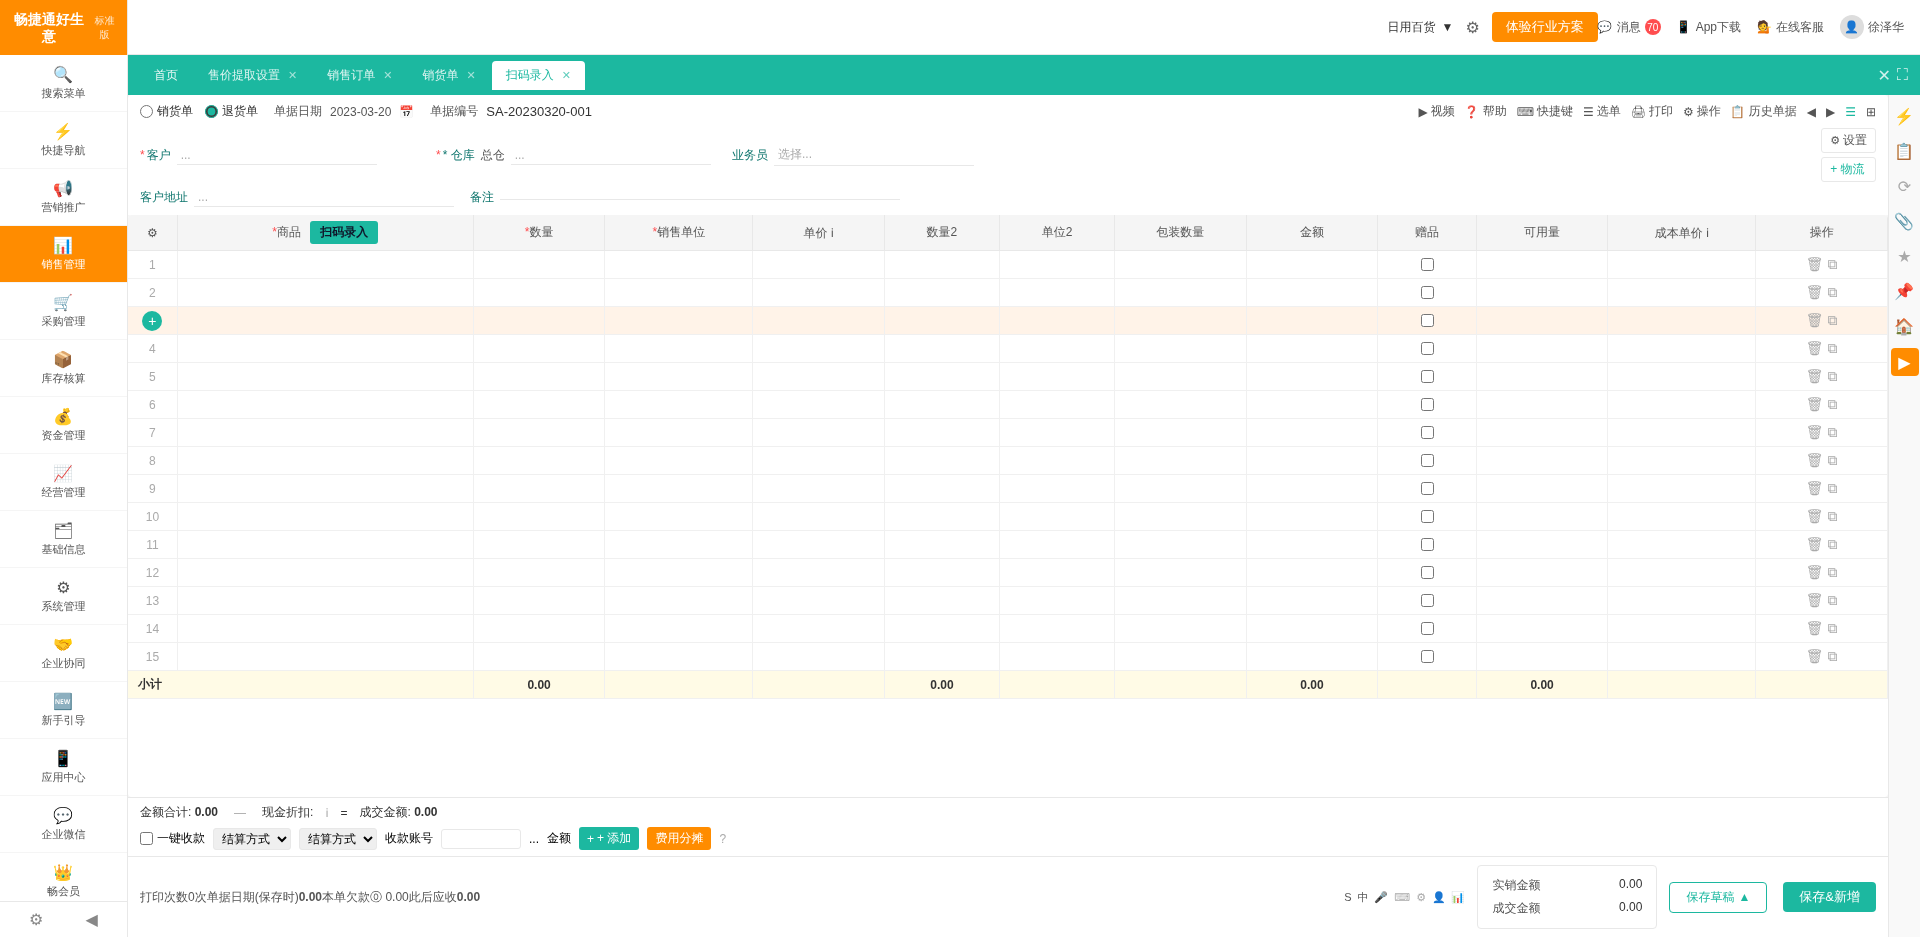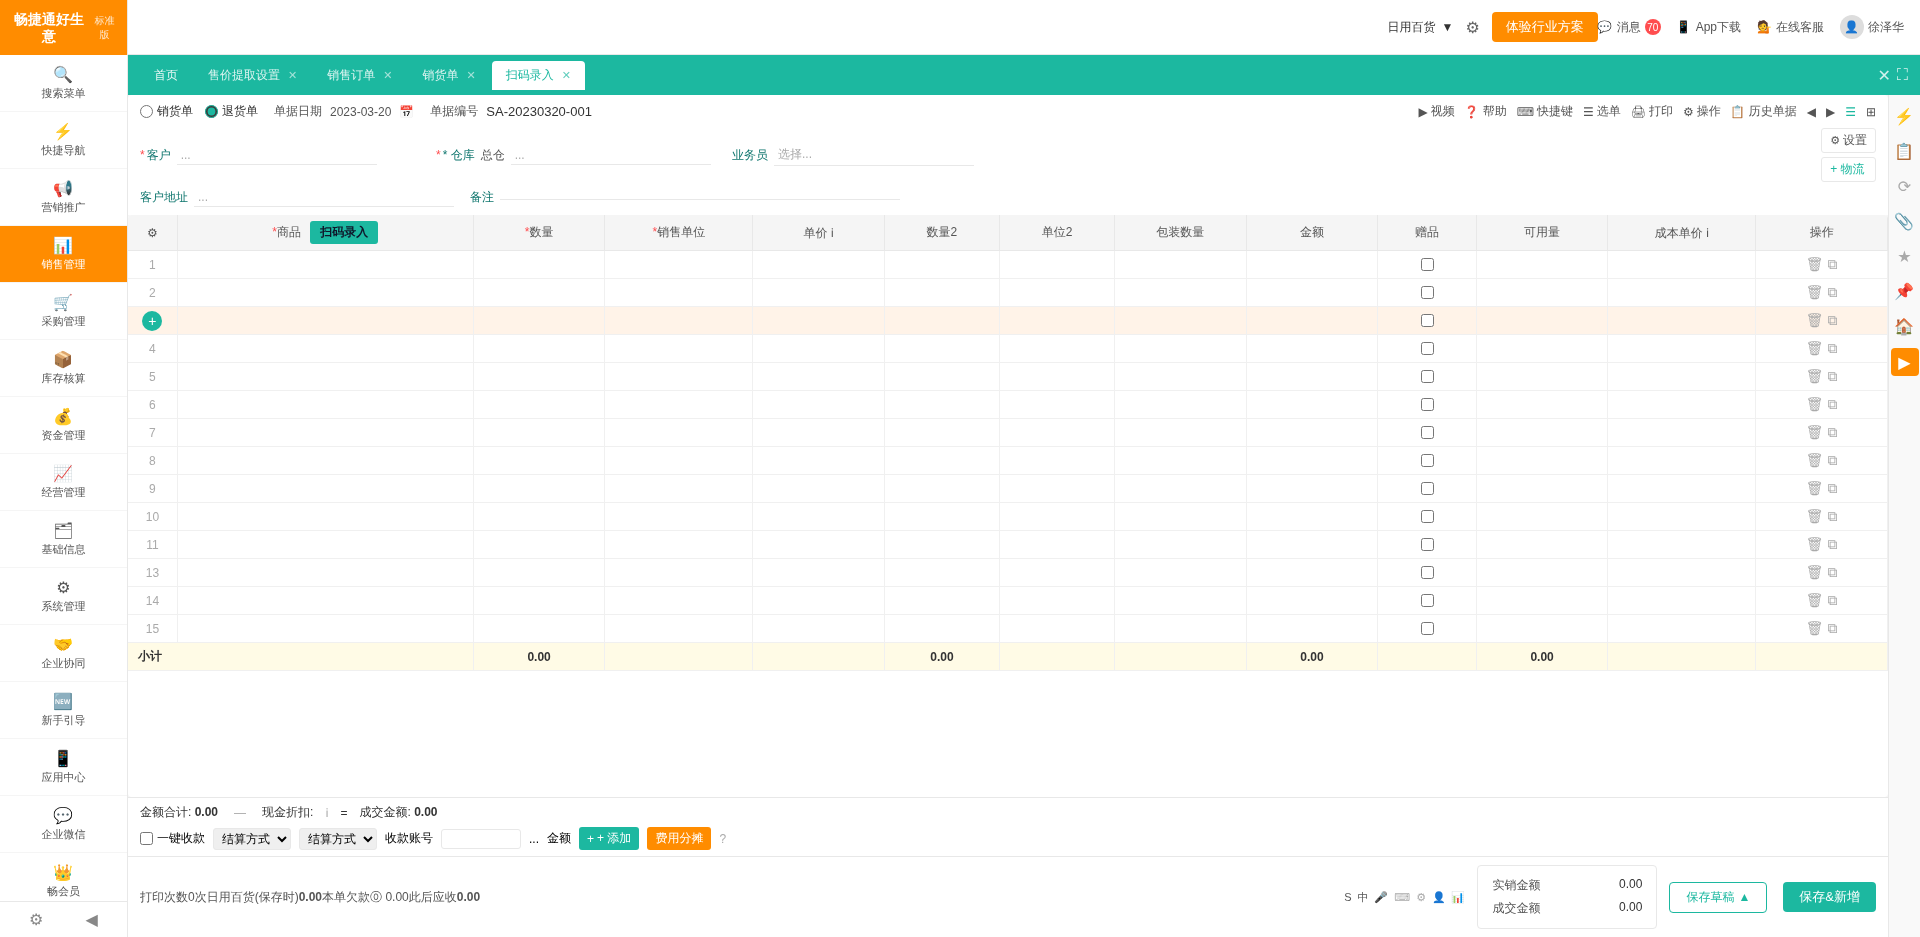--- a/index.html
+++ b/index.html
@@ -583,20 +583,44 @@
                   <td></td>
                   <td>
                     <div class="action-icons">
                       <span class="action-icon">🗑</span>
                       <span class="action-icon">⧉</span>
                     </div>
                   </td>
                 </tr>
               <tr>
                   <td class="row-num">11</td>
+                  <td></td>
+                  <td></td>
+                  <td></td>
+                  <td></td>
+                  <td></td>
+                  <td></td>
+                  <td></td>
+                  <td></td>
+                  <td>
+                    <div class="checkbox-cell">
+                      <input type="checkbox" style="">
+                    </div>
+                  </td>
+                  <td></td>
+                  <td></td>
+                  <td>
+                    <div class="action-icons">
+                      <span class="action-icon">🗑</span>
+                      <span class="action-icon">⧉</span>
+                    </div>
+                  </td>
+                </tr>
+              <tr>
+                  <td class="row-num">12</td>
                   <td></td>
                   <td></td>
                   <td></td>
                   <td></td>
                   <td></td>
                   <td></td>
                   <td></td>
                   <td></td>
                   <td>
                     <div class="checkbox-cell">
@@ -735,21 +759,21 @@
           <button class="fee-split-btn">费用分摊</button>
           <span style="color:#aaa;">?</span>
         </div>
       </div>
 
       <div class="action-bar">
         <div class="action-bar-left">
           <div class="bottom-icons">
             <span>打印次数0次</span>
           </div>
-          <span>日用百货(保存时)</span>
+          <span>单据日期(保存时)</span>
           <strong>0.00</strong>
           <span>本单欠款</span>
           <span>⓪ <span>0.00</span></span>
           <span>此后应收</span>
           <strong>0.00</strong>
         </div>
         <div style="display:flex; align-items:center; gap:12px;">
           <div style="display:flex; gap:6px; align-items:center;">
             <span style="font-size:11px; color:#555;">S</span>
             <span style="font-size:11px; color:#555;">中</span>

